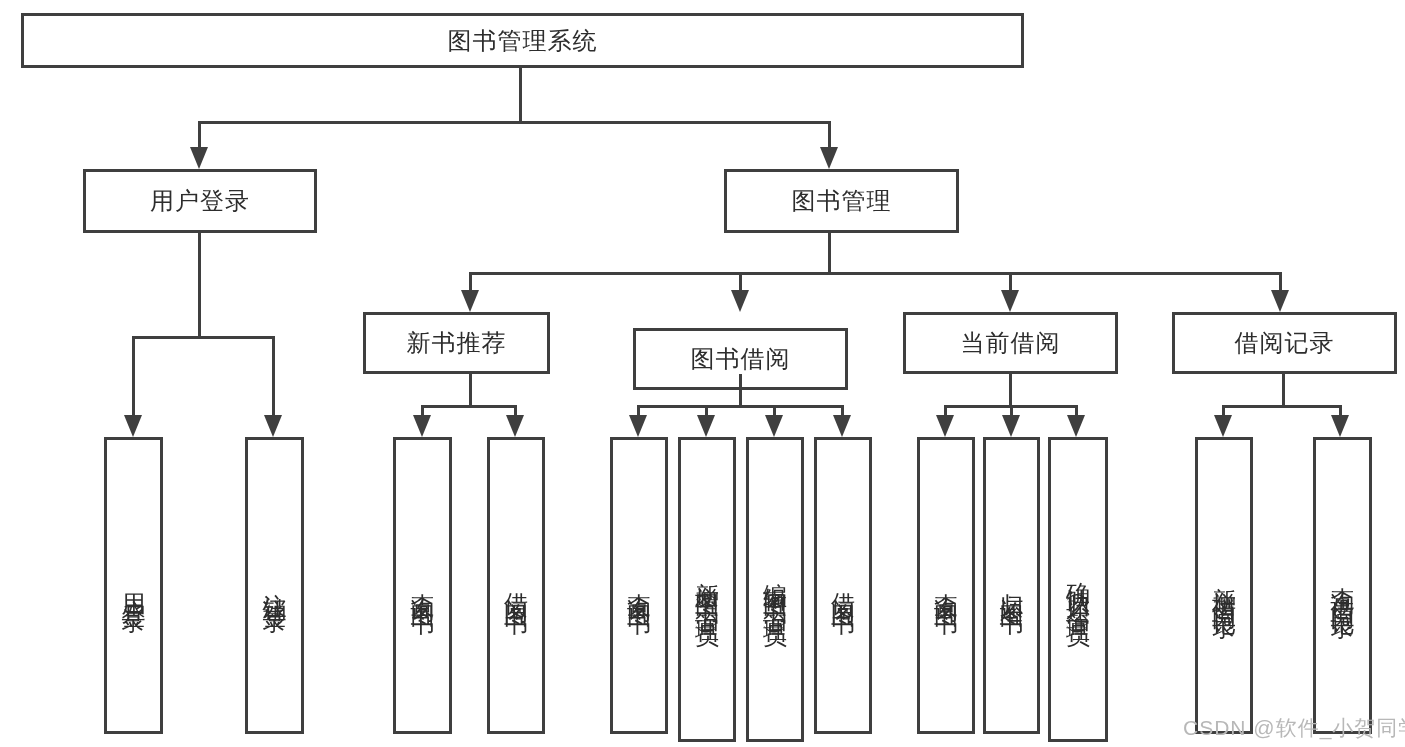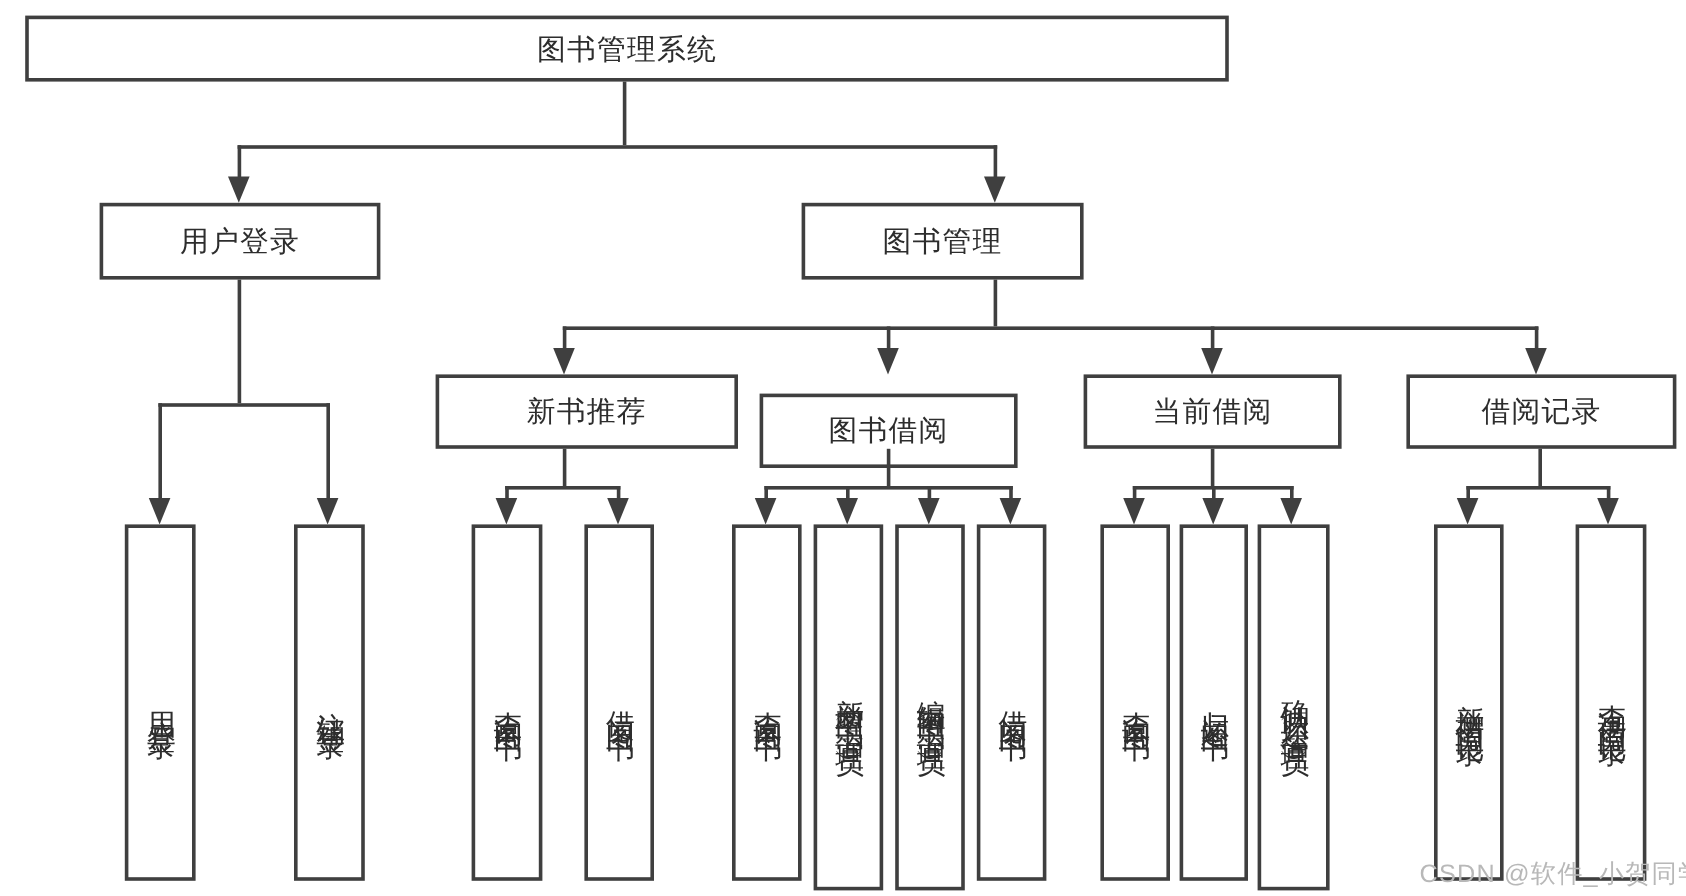--- a/index.html
+++ b/index.html
@@ -69,21 +69,21 @@
   <div class="v-line" style="left:519px;top:68px;height:53px;"></div>
   <div class="h-line" style="left:198px;top:121px;width:633px;"></div>
   <div class="v-line" style="left:198px;top:121px;height:28px;"></div>
   <div class="arrow" style="left:190px;top:147px;"></div>
   <div class="v-line" style="left:828px;top:121px;height:28px;"></div>
   <div class="arrow" style="left:820px;top:147px;"></div>
 
   <div class="box" style="left:83px;top:169px;width:234px;height:64px;">
     <span>用户登录</span>
   </div>
-  <div class="box" style="left:668px;top:169px;width:235px;height:64px;text-align:right;">
+  <div class="box" style="left:724px;top:169px;width:235px;height:64px;text-align:right;">
     <span>图书管理</span>
   </div>
 
   <div class="v-line" style="left:198px;top:233px;height:103px;"></div>
   <div class="h-line" style="left:132px;top:336px;width:143px;"></div>
   <div class="v-line" style="left:132px;top:336px;height:81px;"></div>
   <div class="arrow" style="left:124px;top:415px;"></div>
   <div class="v-line" style="left:272px;top:336px;height:81px;"></div>
   <div class="arrow" style="left:264px;top:415px;"></div>
 
@@ -91,21 +91,21 @@
   <div class="h-line" style="left:469px;top:272px;width:813px;"></div>
   <div class="v-line" style="left:469px;top:272px;height:20px;"></div>
   <div class="arrow" style="left:461px;top:290px;"></div>
   <div class="v-line" style="left:739px;top:272px;height:20px;"></div>
   <div class="arrow" style="left:731px;top:290px;"></div>
   <div class="v-line" style="left:1009px;top:272px;height:20px;"></div>
   <div class="arrow" style="left:1001px;top:290px;"></div>
   <div class="v-line" style="left:1279px;top:272px;height:20px;"></div>
   <div class="arrow" style="left:1271px;top:290px;"></div>
 
-  <div class="box" style="left:363px;top:312px;width:252px;height:62px;">
+  <div class="box" style="left:363px;top:312px;width:187px;height:62px;">
     <span>新书推荐</span>
   </div>
   <div class="box" style="left:633px;top:328px;width:215px;height:62px;">
     <span>图书借阅</span>
   </div>
   <div class="box" style="left:1172px;top:312px;width:225px;height:62px;">
     <span>借阅记录</span>
   </div>
   <div class="box" style="left:903px;top:312px;width:215px;height:62px;">
     <span>当前借阅</span>

